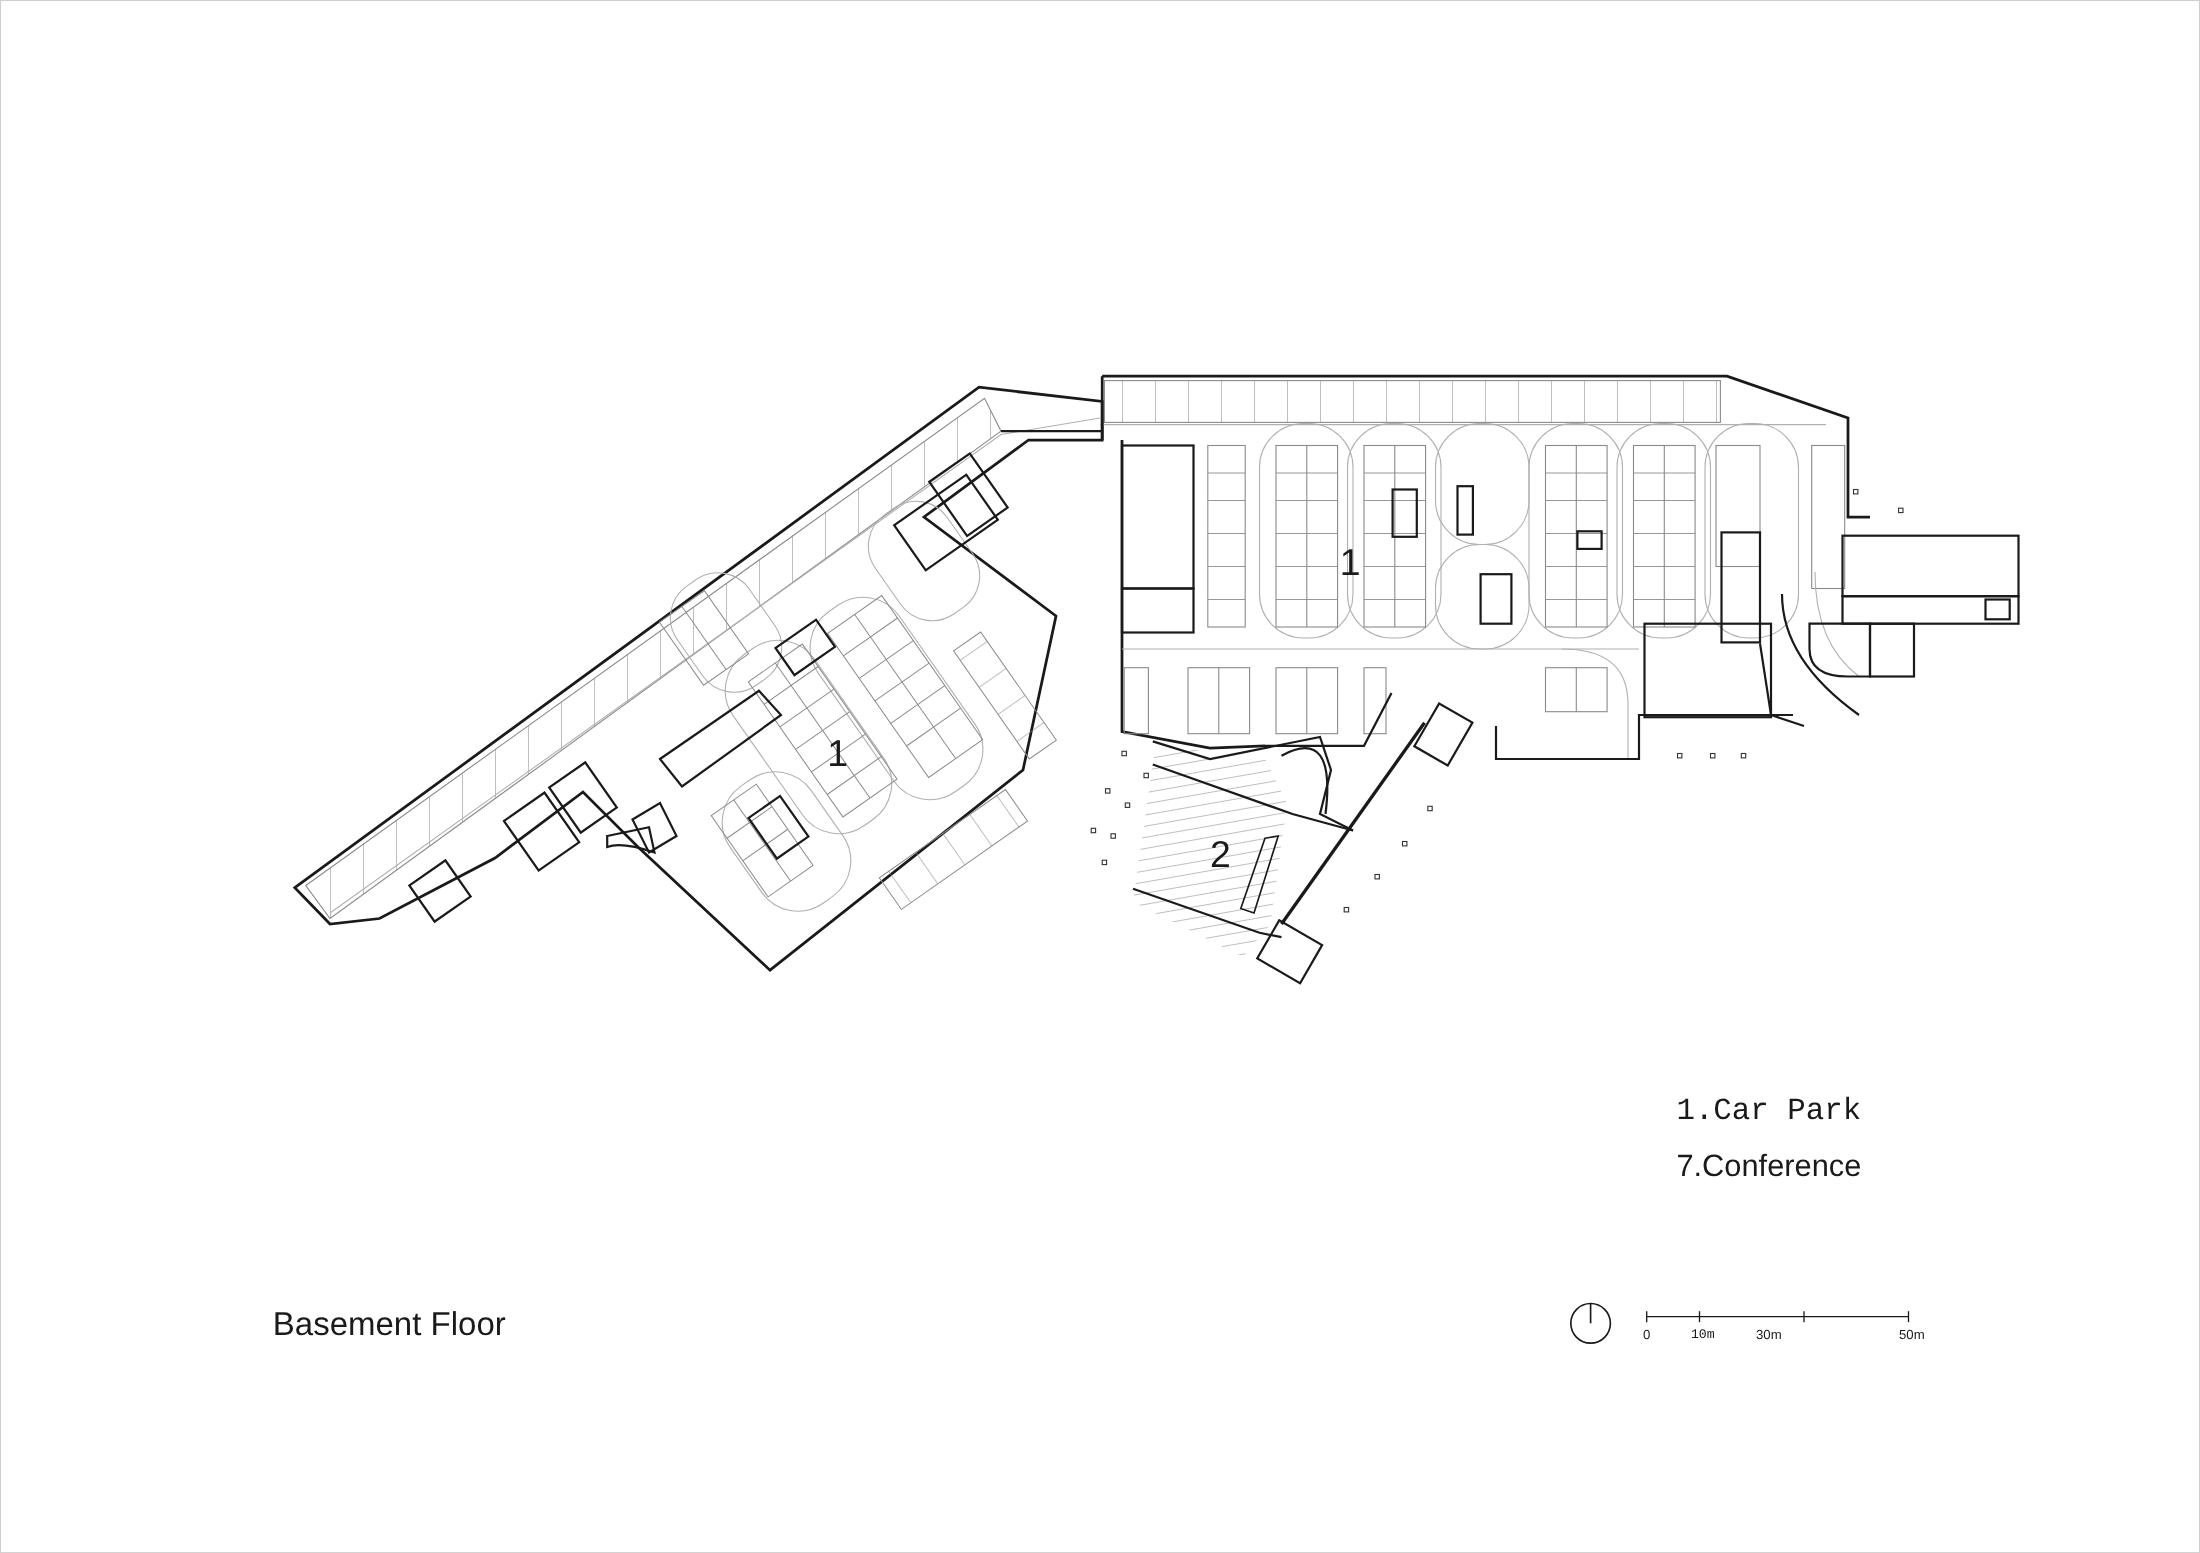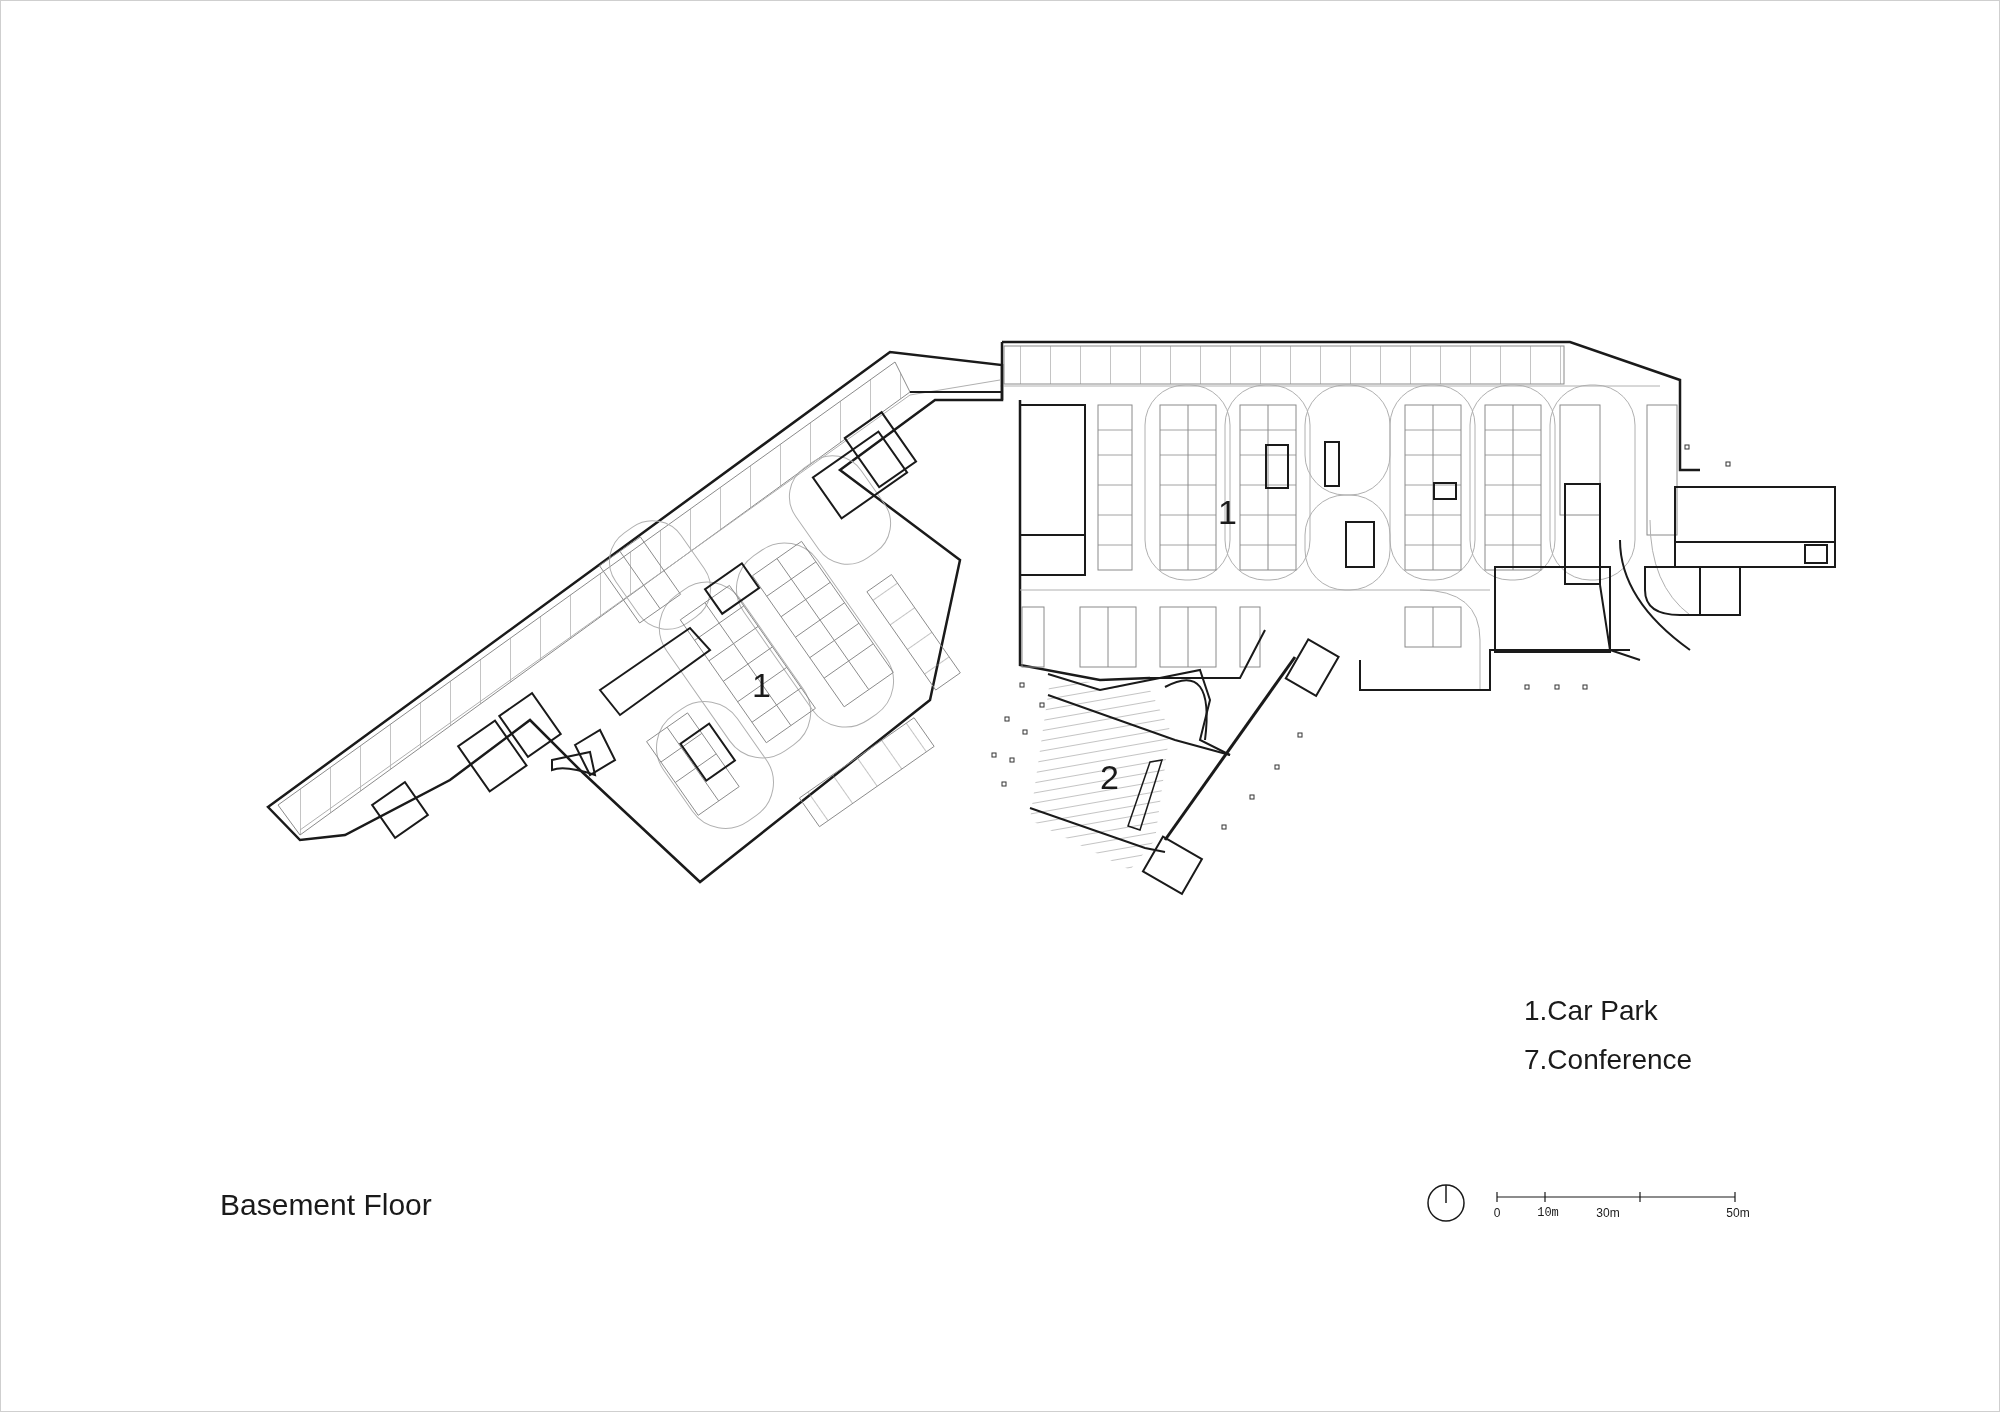--- a/index.html
+++ b/index.html
@@ -2,21 +2,21 @@
 <html><head>
 <meta charset="utf-8">
 <style>
   html, body { margin: 0; padding: 0; background: #ffffff; }
   body { width: 2000px; height: 1412px; position: relative; overflow: hidden; font-family: "Liberation Sans", sans-serif; color: #1a1a1a; }
   .frame { position: absolute; left: 0; top: 0; width: 1998px; height: 1410px; border: 1px solid #cfcfcf; }
   svg.plan { position: absolute; left: 0; top: 0; width: 2000px; height: 1412px; }
   .label { position: absolute; font-family: "Liberation Sans", sans-serif; color: #1a1a1a; white-space: nowrap; }
   .area-num { font-size: 34px; line-height: 1; }
   .legend-item { font-size: 28px; line-height: 1; }
-  .title { font-size: 30px; line-height: 1; }
+  .title { font-size: 30px; line-height: 1; margin-left: 28px; }
   .scale-tick { font-size: 12px; line-height: 1; transform: translateX(-50%); }
 </style>
 </head>
 <body>
 
 <div class="frame"></div>
 
 <svg class="plan" viewBox="0 0 2000 1412" xmlns="http://www.w3.org/2000/svg">
   <defs>
     <pattern id="bays-h" width="30" height="100" patternUnits="userSpaceOnUse">
@@ -246,21 +246,21 @@
     <line x1="1640" y1="1192" x2="1640" y2="1202"></line>
     <line x1="1735" y1="1192" x2="1735" y2="1202"></line>
   </g>
 </svg>
 
 <div class="label area-num" style="left:1218px; top:495px;">1</div>
 <div class="label area-num" style="left:752px; top:668px;">1</div>
 <div class="label area-num" style="left:1100px; top:760px;">2</div>
 
 <div>
-  <div class="label legend-item" style="left:1524px; top:997px;">1.Car Park</div>
+  <div class="label legend-item" style="left:1524px; top:997px;font-family:Liberation Mono, monospace;">1.Car Park</div>
   <div class="label legend-item" style="left:1524px; top:1046px;">7.Conference</div>
 </div>
 
 <div class="label title" style="left:220px; top:1190px;">Basement Floor</div>
 
 <div class="label scale-tick" style="left:1497px; top:1207px;">0</div>
 <div class="label scale-tick" style="left:1548px; top:1207px;font-family:Liberation Mono, monospace;">10m</div>
 <div class="label scale-tick" style="left:1608px; top:1207px;">30m</div>
 <div class="label scale-tick" style="left:1738px; top:1207px;">50m</div>
 

